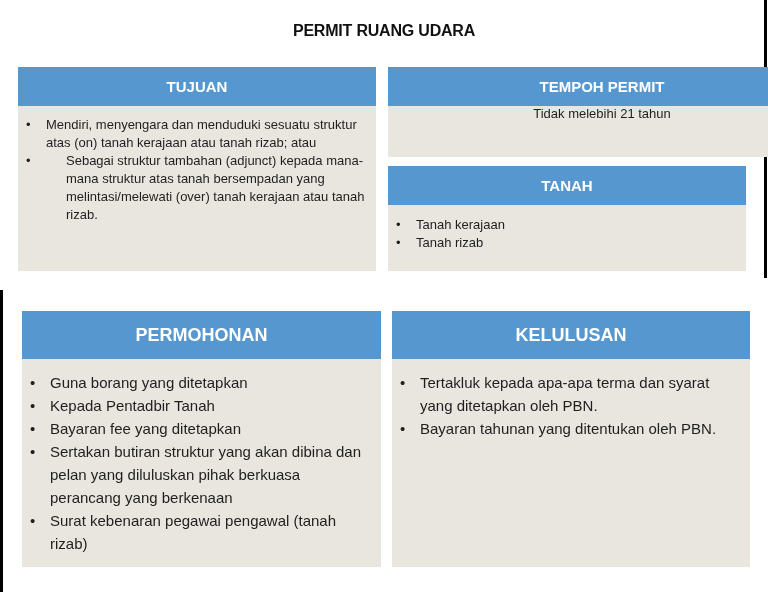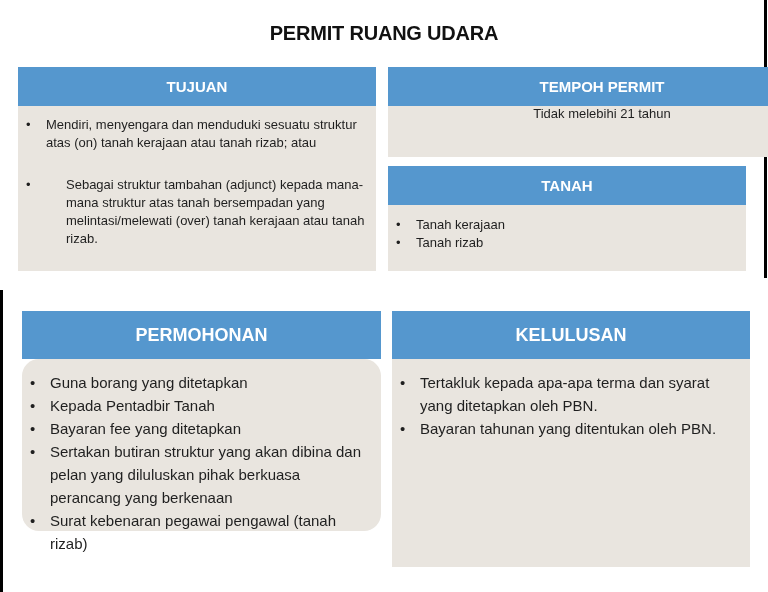--- a/index.html
+++ b/index.html
@@ -8,21 +8,21 @@
       background: #ffffff;
       font-family: "Liberation Sans", sans-serif;
       color: #1f1f1f;
     }
     .edge { position: absolute; background: #000; }
     .edge-right { left: 764px; top: 0; width: 3px; height: 278px; }
     .edge-left { left: 0; top: 290px; width: 3px; height: 302px; }
 
     .title {
       position: absolute; left: 0; width: 768px; top: 22px;
-      text-align: center; font-weight: bold; font-size: 20px; letter-spacing: -0.2px;
+      text-align: center; font-weight: bold; font-size: 16px; letter-spacing: -0.2px;
       color: #111;
     }
     .card { position: absolute; }
     .card-head {
       background: #5597CE; color: #fff; font-weight: bold; text-align: center;
       display: flex; align-items: center; justify-content: center;
     }
     .card-body { background: #E9E5DF; box-sizing: border-box; }
 
     .top .card-head { height: 39px; font-size: 15px; }
@@ -32,31 +32,31 @@
     li { position: relative; }
     li::before { content: "\2022"; position: absolute; }
 
     .top li { font-size: 13px; line-height: 18px; padding-left: 28px; }
     .top li::before { left: 8px; }
     .bot li { font-size: 15px; line-height: 23px; padding-left: 28px; }
     .bot li::before { left: 8px; }
 
     #card-tujuan { left: 18px; top: 67px; width: 358px; }
     #card-tujuan .card-body { height: 165px; padding: 10px 8px 0 0; }
-    #card-tujuan li + li { margin-top: 24px; padding-left: 48px; }
+    #card-tujuan li + li { margin-top: 0; padding-left: 48px; }
 
     #card-tempoh { left: 388px; top: 67px; width: 428px; }
     #card-tempoh .card-body { height: 51px; display:flex; align-items:flex-start; justify-content:center; font-size: 13px; }
 
     #card-tanah { left: 388px; top: 166px; width: 358px; }
     #card-tanah .card-body { height: 66px; padding: 11px 8px 0 0; }
     #card-tanah li { line-height: 18px; }
 
     #card-permohonan { left: 22px; top: 311px; width: 359px; }
-    #card-permohonan .card-body { height: 172px; padding: 12px 8px 0 0; border-radius: 17px; }
+    #card-permohonan .card-body { height: 208px; padding: 12px 8px 0 0; }
 
     #card-kelulusan { left: 392px; top: 311px; width: 358px; }
     #card-kelulusan .card-body { height: 208px; padding: 12px 8px 0 0; }
   </style>
 </head>
 <body>
 
 <div class="edge edge-right"></div>
 <div class="edge edge-left"></div>
 

